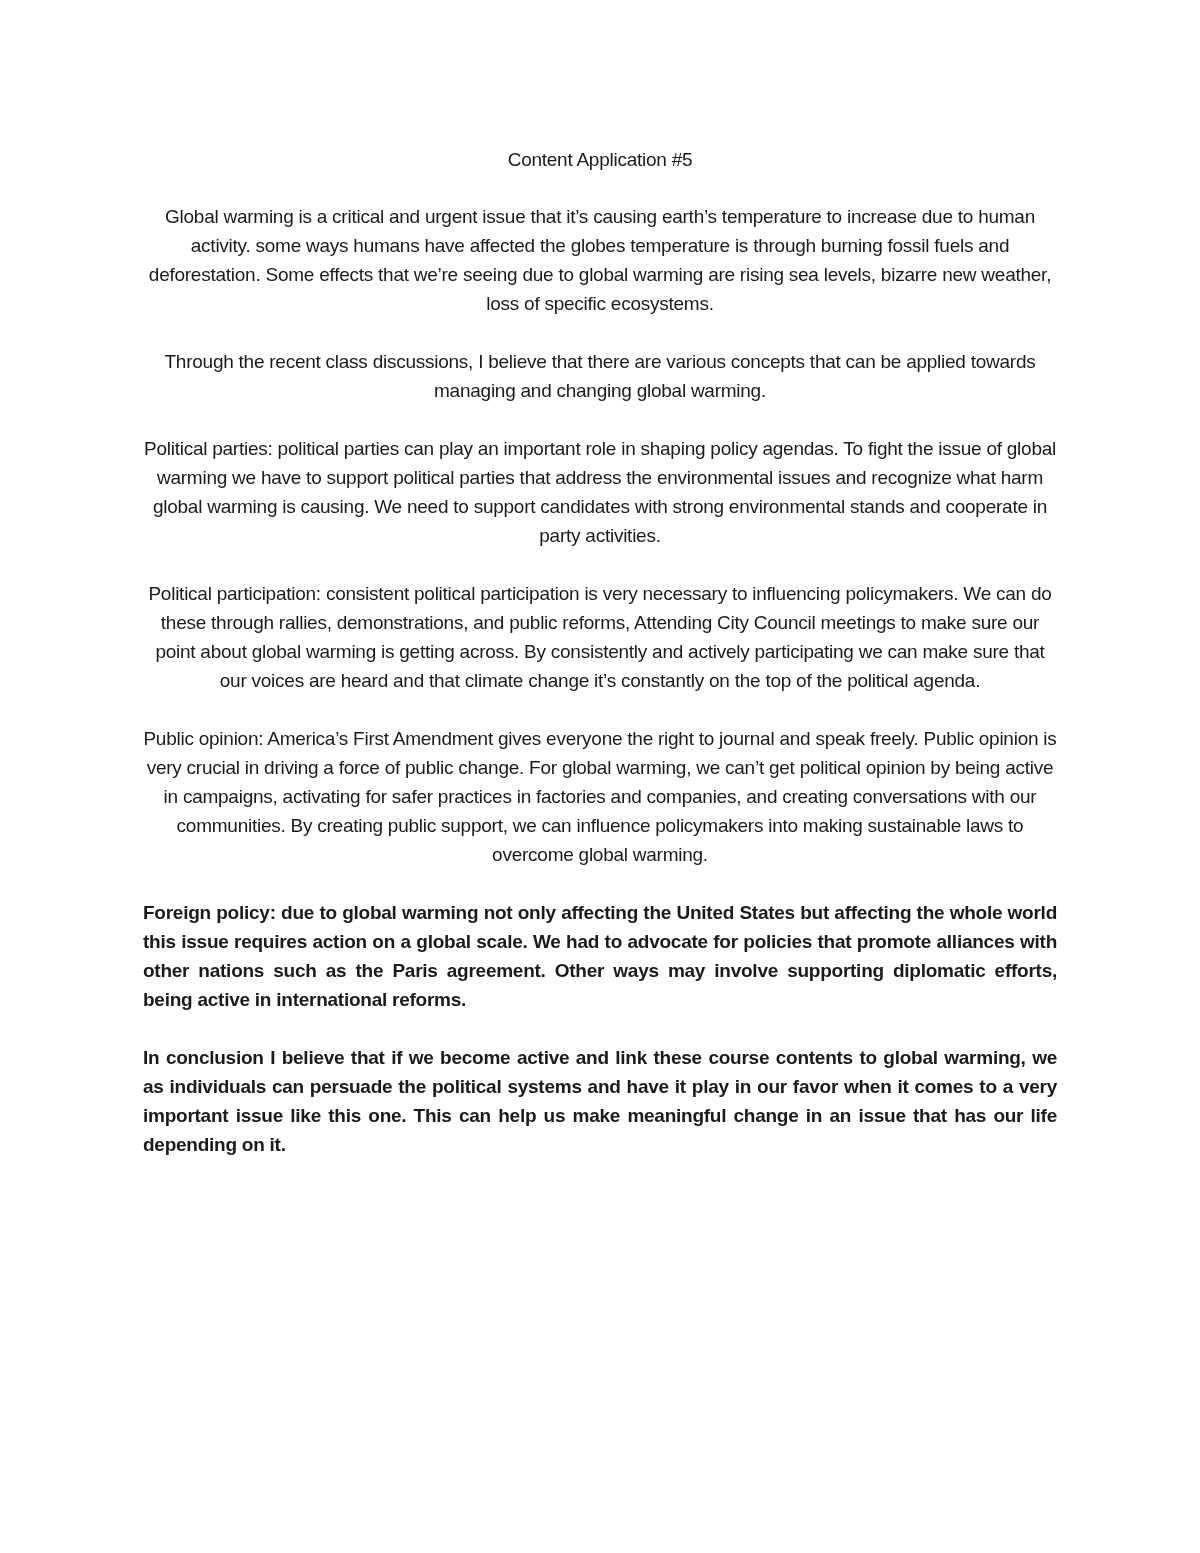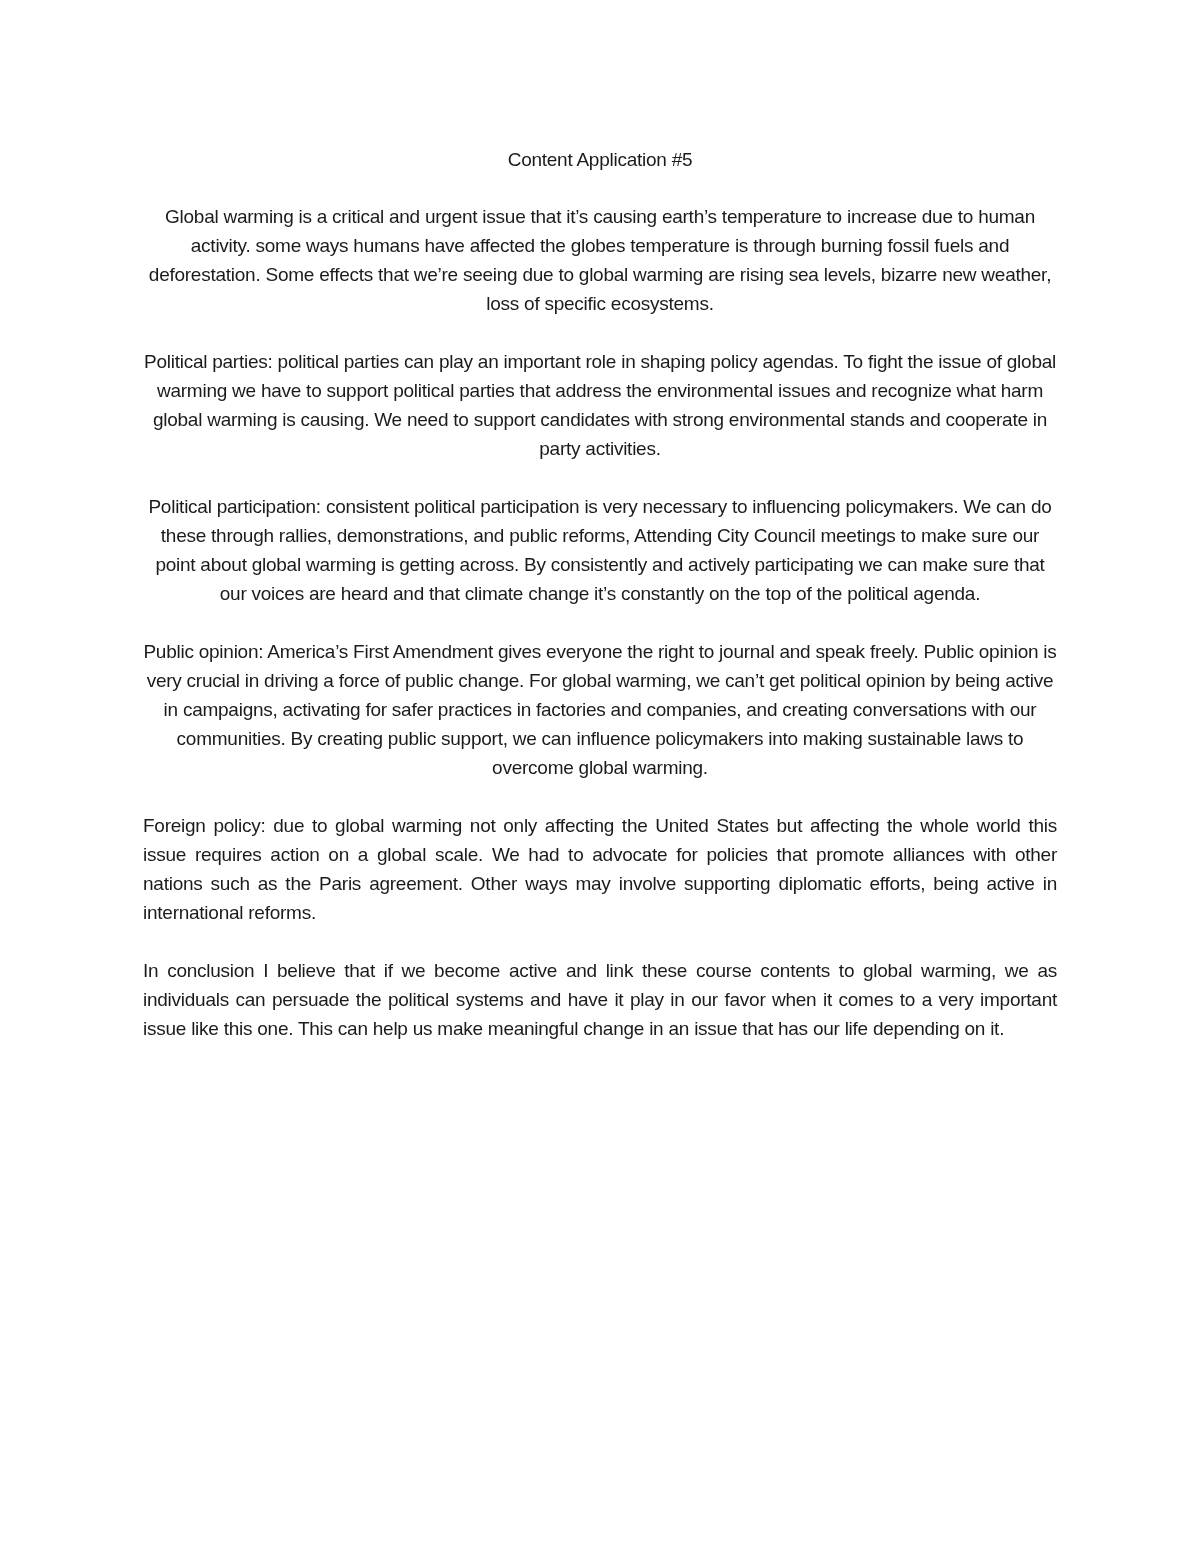--- a/index.html
+++ b/index.html
@@ -25,31 +25,33 @@
     text-align: center;
     font-weight: 400;
     margin: 0 0 28px 0;
   }
   .doc-body p {
     margin: 0 0 29px 0;
     text-align: center;
   }
   .doc-body p.justify {
     text-align: justify;
+    font-weight: bold;
   }
 </style>
 </head>
 <body>
 
 <div class="page">
   <div class="doc-title">Content Application #5</div>
 
   <div class="doc-body">
     <p>Global warming is a critical and urgent issue that it’s causing earth’s temperature to increase due to human activity. some ways humans have affected the globes temperature is through burning fossil fuels and deforestation. Some effects that we’re seeing due to global warming are rising sea levels, bizarre new weather, loss of specific ecosystems.</p>
 
+    <p>Through the recent class discussions, I believe that there are various concepts that can be applied towards managing and changing global warming.</p>
 
     <p>Political parties: political parties can play an important role in shaping policy agendas. To fight the issue of global warming we have to support political parties that address the environmental issues and recognize what harm global warming is causing. We need to support candidates with strong environmental stands and cooperate in party activities.</p>
 
     <p>Political participation: consistent political participation is very necessary to influencing policymakers. We can do these through rallies, demonstrations, and public reforms, Attending City Council meetings to make sure our point about global warming is getting across. By consistently and actively participating we can make sure that our voices are heard and that climate change it’s constantly on the top of the political agenda.</p>
 
     <p>Public opinion: America’s First Amendment gives everyone the right to journal and speak freely. Public opinion is very crucial in driving a force of public change. For global warming, we can’t get political opinion by being active in campaigns, activating for safer practices in factories and companies, and creating conversations with our communities. By creating public support, we can influence policymakers into making sustainable laws to overcome global warming.</p>
 
     <p class="justify">Foreign policy: due to global warming not only affecting the United States but affecting the whole world this issue requires action on a global scale. We had to advocate for policies that promote alliances with other nations such as the Paris agreement. Other ways may involve supporting diplomatic efforts, being active in international reforms.</p>
 
     <p class="justify">In conclusion I believe that if we become active and link these course contents to global warming, we as individuals can persuade the political systems and have it play in our favor when it comes to a very important issue like this one. This can help us make meaningful change in an issue that has our life depending on it.</p>

